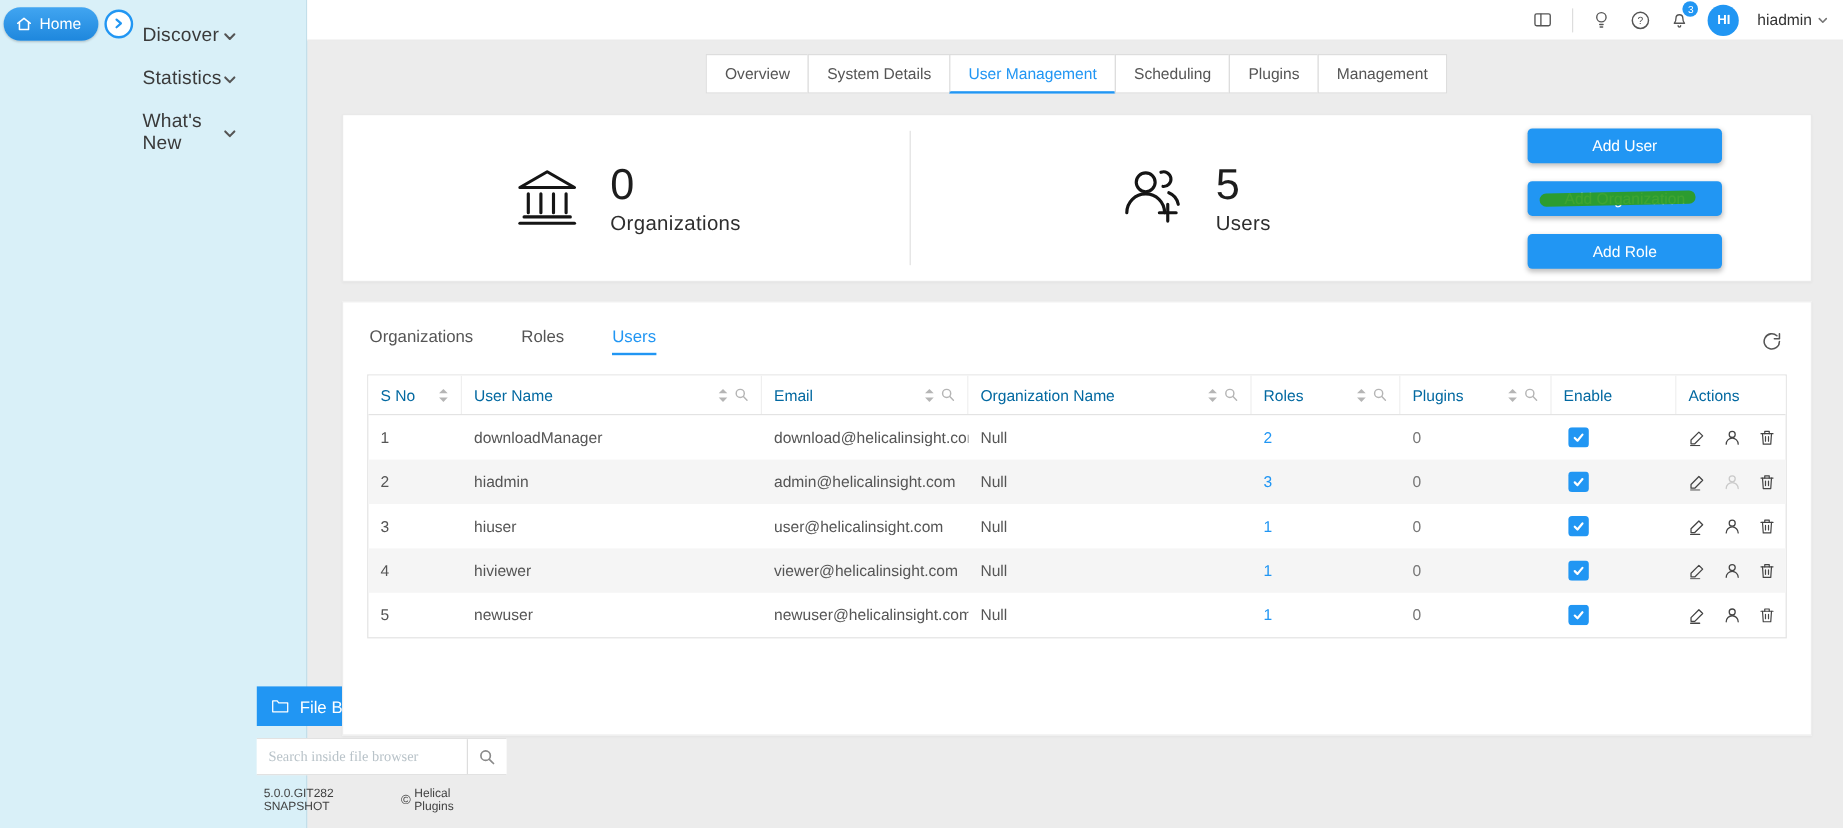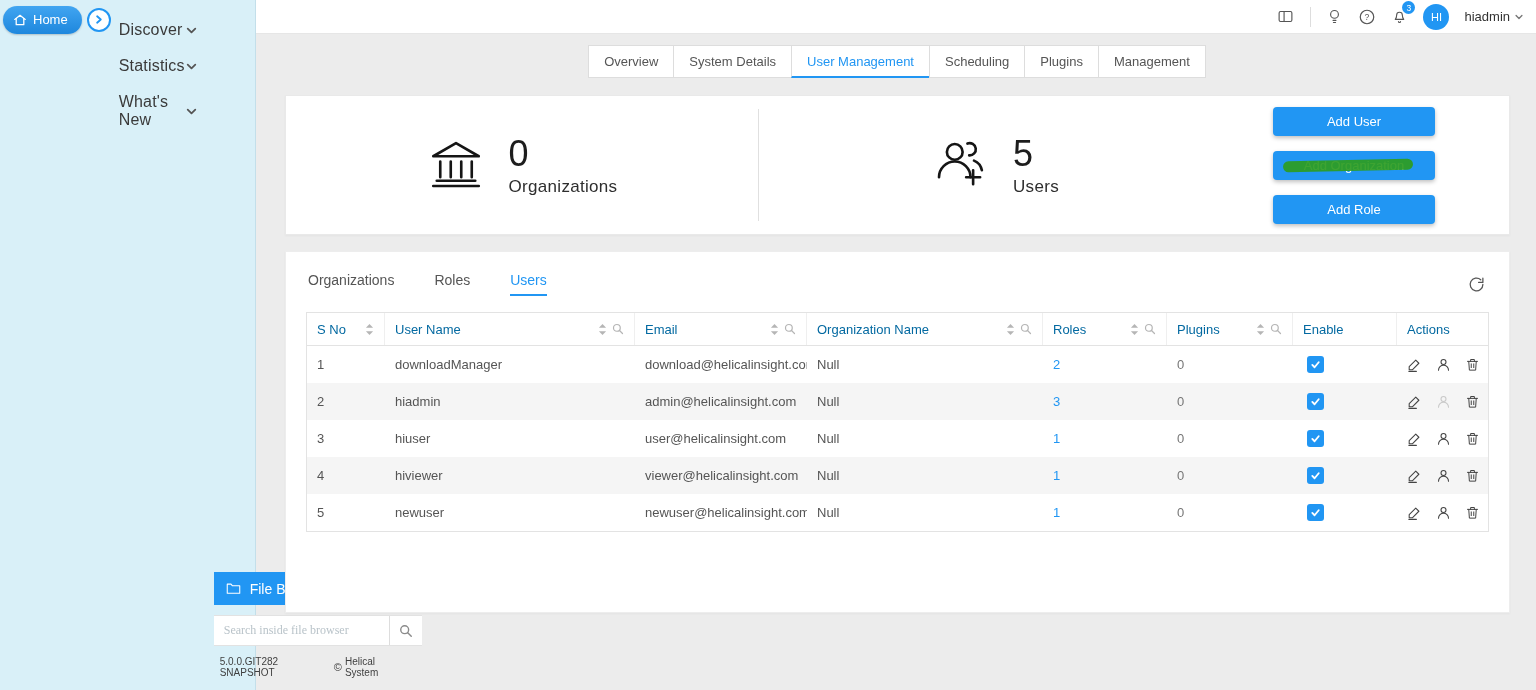--- a/index.html
+++ b/index.html
@@ -25,21 +25,21 @@
   .brand{display:flex;align-items:center;gap:3px}
   .copyright{font-size:11px;line-height:1}
 
   
   .main{flex:1;display:flex;flex-direction:column;min-width:0}
   .topbar{height:34px;background:#fff;display:flex;justify-content:flex-end;align-items:center;padding-right:12px;border-bottom:1px solid #e6e6e6}
   .topbar-right{display:flex;align-items:center;gap:15px}
   .tb-icon{color:#555;display:flex;position:relative;cursor:pointer}
   .tb-sep{width:1px;height:20px;background:#ddd}
   .badge{position:absolute;top:-6px;right:-7px;background:#2196f3;color:#fff;font-size:8.5px;width:13px;height:13px;border-radius:50%;display:flex;align-items:center;justify-content:center}
-  .avatar{width:26px;height:26px;border-radius:50%;background:#2196f3;color:#fff;font-size:11px;font-weight:normal;display:flex;align-items:center;justify-content:center;cursor:pointer}
+  .avatar{width:26px;height:26px;border-radius:50%;background:#2196f3;color:#fff;font-size:11px;font-weight:bold;display:flex;align-items:center;justify-content:center;cursor:pointer}
   .user-menu{display:flex;align-items:center;gap:4px;font-size:13px;color:#333;cursor:pointer}
   .user-menu .chev{color:#777}
 
   
   .content{flex:1;padding:11px 26px 0 29px;display:flex;flex-direction:column}
   .main-tabs{display:flex;justify-content:center}
   .mtab{background:#fff;border:1px solid #ddd;margin-left:-1px;padding:8px 15px;font-size:13px;color:#555;cursor:pointer;white-space:nowrap}
   .mtab.active{color:#2196f3;border-bottom:2px solid #2196f3;padding-bottom:7px}
 
   .summary-card{background:#fff;margin-top:17px;height:140px;display:flex;align-items:center;border:1px solid #e9e9e9;box-shadow:0 1px 2px rgba(0,0,0,.04)}
@@ -143,21 +143,21 @@
                 <circle cx="6.5" cy="6.5" r="4.5"></circle>
                 <line x1="10" y1="10" x2="14" y2="14"></line>
               </svg>
           </span>
         </span>
       </div>
       <div class="sidebar-footer">
         <span>5.0.0.GIT282 SNAPSHOT</span>
         <span class="brand">
           <span class="copyright">©</span>
-          <span>Helical System</span>
+          <span>Helical Plugins</span>
         </span>
       </div>
     </div>
   </aside>
 
   <div class="main">
     <header class="topbar">
       <div class="topbar-right">
         <span class="tb-icon">
           <span>

